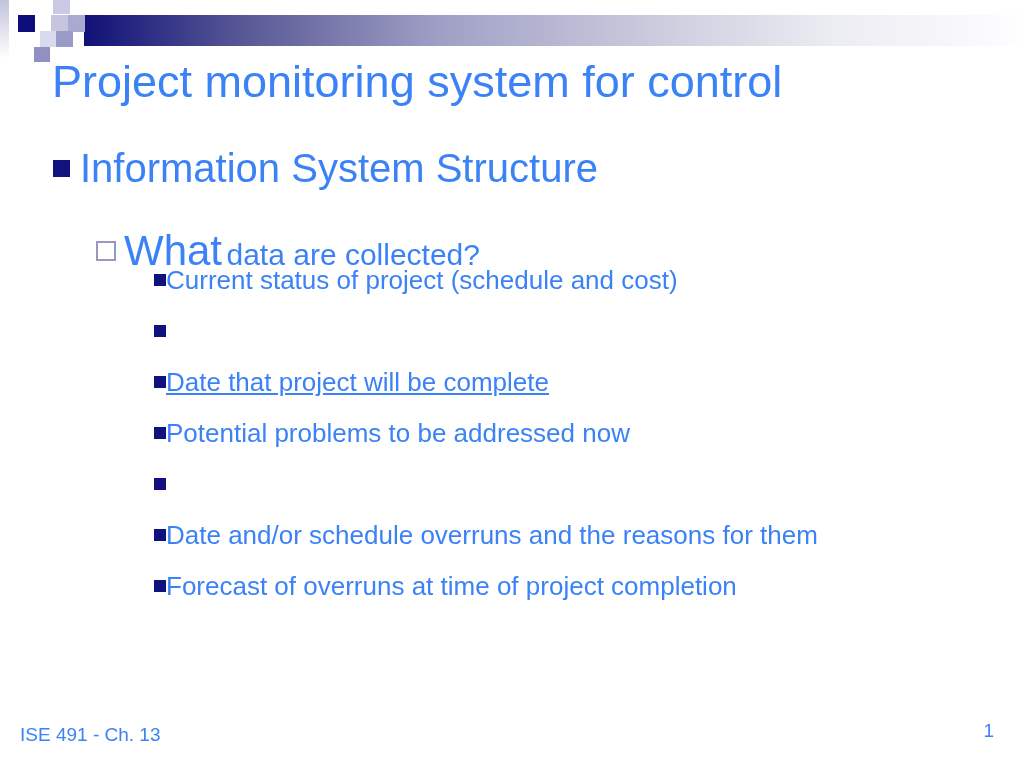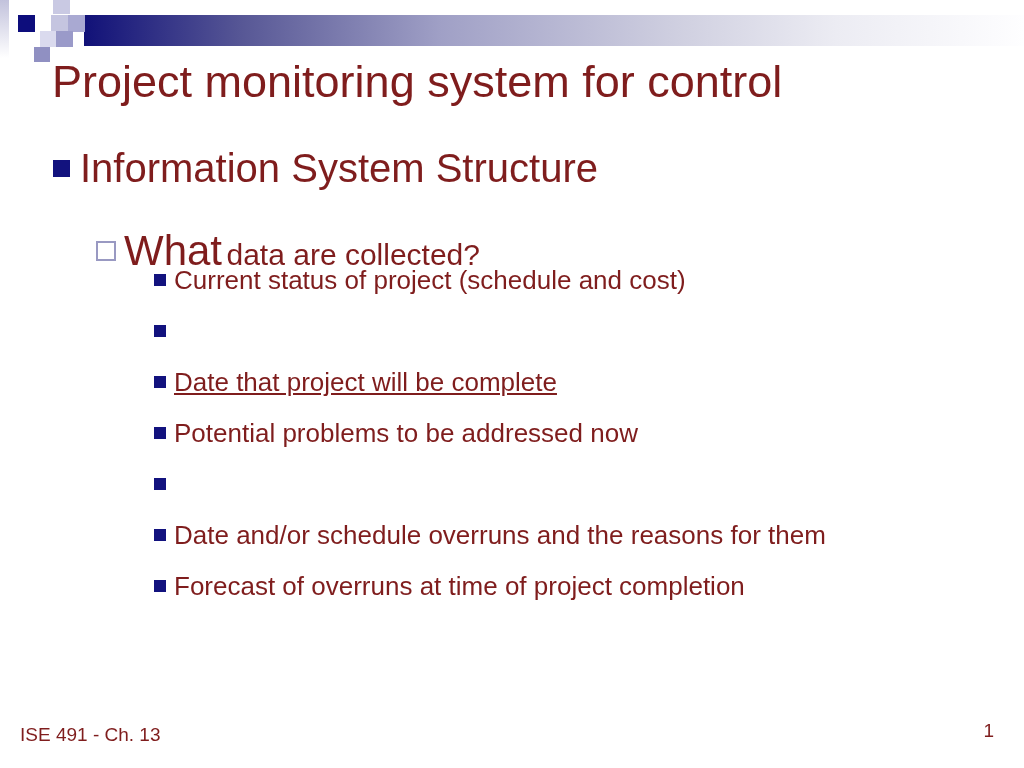--- a/index.html
+++ b/index.html
@@ -7,21 +7,21 @@
     padding: 0;
     background: #ffffff;
   }
   .slide {
     position: relative;
     width: 1024px;
     height: 768px;
     background: #ffffff;
     overflow: hidden;
     font-family: "Liberation Sans", "DejaVu Sans", sans-serif;
-    color: #7f1d1d;
+    color: #3b82f6;
   }
 
   
   .left-strip {
     position: absolute;
     left: 0; top: 0;
     width: 9px; height: 58px;
     background: linear-gradient(180deg, #c2c2dc 0%, #ffffff 100%);
   }
   .header-bar {
@@ -54,21 +54,21 @@
 
   
   .row {
     position: absolute;
     display: flex;
     align-items: center;
     white-space: nowrap;
   }
   .row-l1 { left: 53px;  top: 147px; height: 42px; gap: 10px; }
   .row-l2 { left: 96px; top: 201px; height: 42px; gap: 8px; margin-top: 29px; }
-  .row-l3 { left: 154px; height: 32px; gap: 8px; }
+  .row-l3 { left: 154px; height: 32px; gap: 0; }
   .row-l3.r0 { top: 264px; }
   .row-l3.r1 { top: 315px; }
   .row-l3.r2 { top: 366px; text-decoration: underline; }
   .row-l3.r3 { top: 417px; justify-content: space-between; }
   .row-l3.r4 { top: 468px; }
   .row-l3.r5 { top: 519px; }
   .row-l3.r6 { top: 570px; }
 
   .bullet-sq {
     flex: 0 0 auto;

